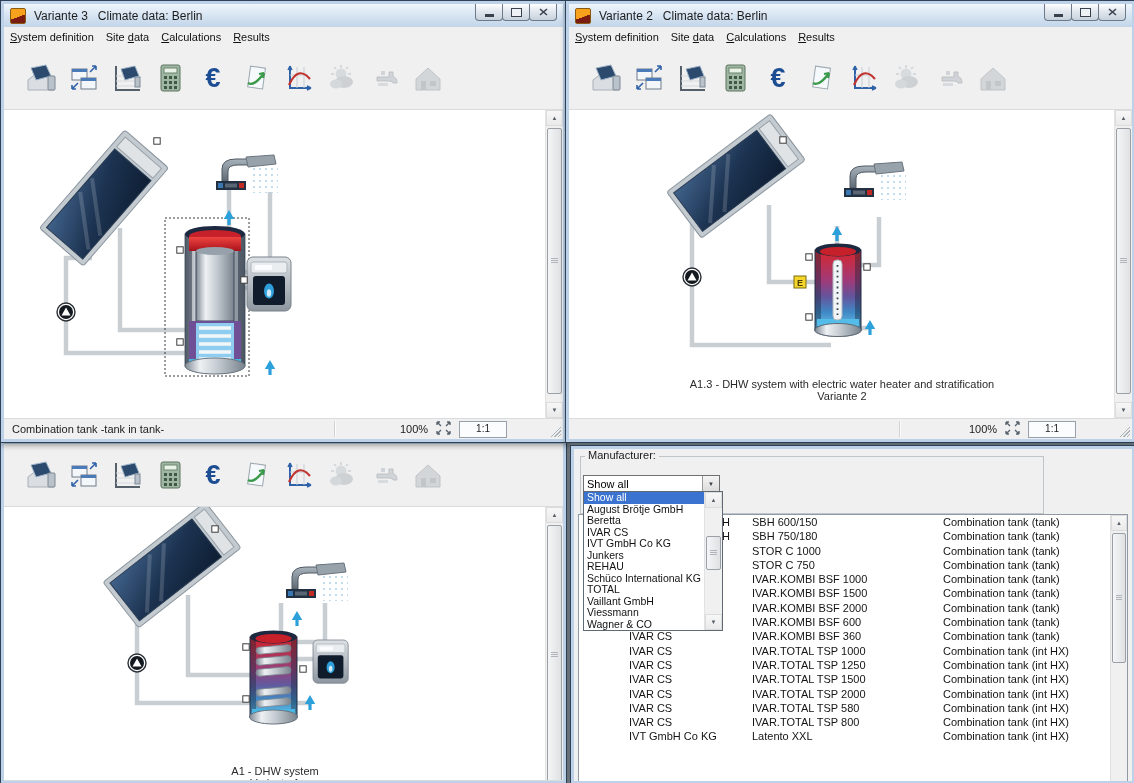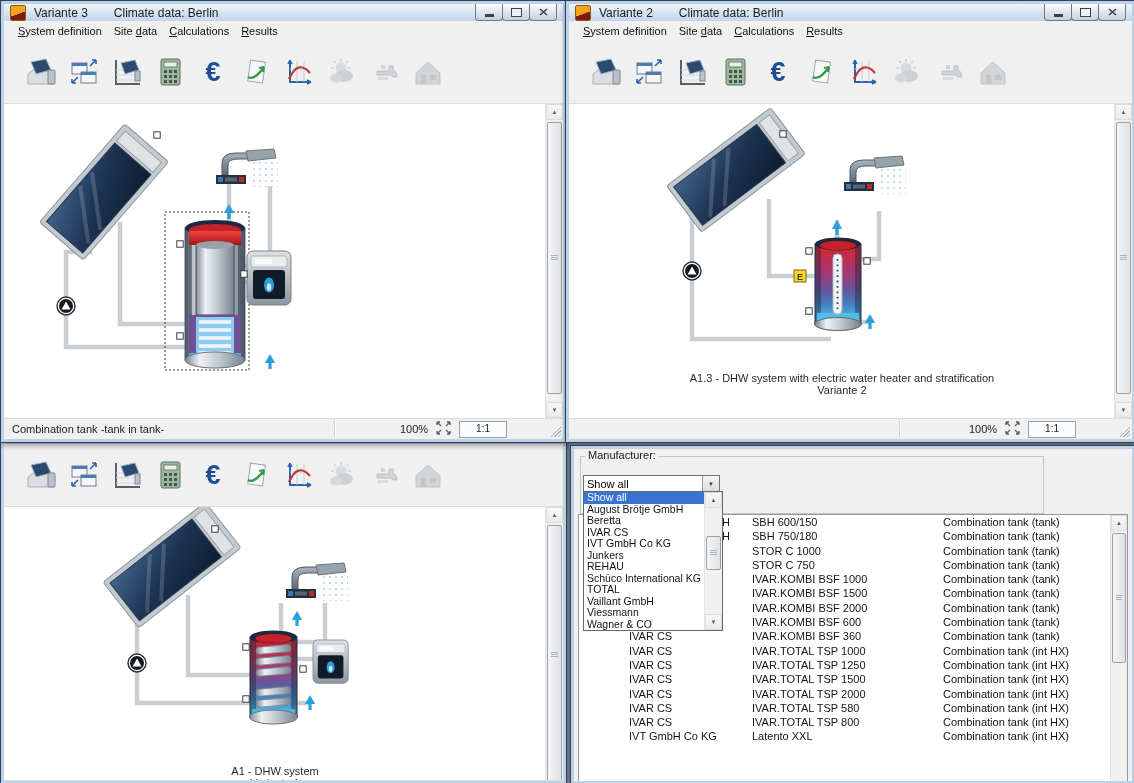--- a/index.html
+++ b/index.html
@@ -1,30 +1,30 @@
 <!DOCTYPE html>
 <html><head>
 <meta charset="utf-8">
 <style>
   html,body{margin:0;padding:0;background:#9aa5ae;font-family:"Liberation Sans",sans-serif;}
   #stage{position:relative;width:1134px;height:783px;overflow:hidden;background:#8d98a2;}
   .window{position:absolute;border:1px solid #2e4257;background:#bdd2e8;box-shadow:1px 2px 6px rgba(0,0,0,.4);}
   .win-inner{position:absolute;inset:0;border:3px solid #bdd2e8;display:flex;flex-direction:column;background:#f0f0f0;}
-  .titlebar{height:17px;background:linear-gradient(#f0f6fc,#d9e6f3 45%,#c2d5e9);display:flex;align-items:center;padding:0 6px;font-size:12px;color:#1c1c1c;position:relative;flex:0 0 auto;}
+  .titlebar{height:23px;background:linear-gradient(#f0f6fc,#d9e6f3 45%,#c2d5e9);display:flex;align-items:center;padding:0 6px;font-size:12px;color:#1c1c1c;position:relative;flex:0 0 auto;}
   .appicon{width:14px;height:14px;border-radius:2px;background:linear-gradient(160deg,#f7a21c 55%,#7a1c12 56%);border:1px solid #8a5a10;margin-right:8px;flex:0 0 auto;}
   .wtitle{white-space:nowrap;}
-  .wsub{margin-left:26px;white-space:nowrap;}
+  .wsub{margin-left:10px;white-space:nowrap;}
   .capbtns{position:absolute;top:0px;right:6px;display:flex;}
   .capbtn{width:28px;height:17px;margin-left:-1px;border:1px solid #6b7989;border-top:none;border-radius:0 0 4px 4px;background:linear-gradient(#ffffff,#e2e8ef 45%,#c8d2dc);display:flex;align-items:center;justify-content:center;box-sizing:border-box;}
   .capbtn.close-red{width:40px;background:linear-gradient(#f0a38e,#dd6a4c 40%,#bb3c20);border-color:#7e2a16;}
   .g-min{width:9px;height:3px;background:#39424c;margin-top:7px;}
   .g-max{width:9px;height:7px;border:1px solid #39424c;background:#eef2f6;}
   .g-x{stroke:#39424c;stroke-width:1.6;}
   .close-red .g-x{stroke:#fff;}
-  .menubar{height:20px;background:#f0f0f0;display:flex;align-items:center;padding-left:8px;font-size:11px;color:#111;gap:0;flex:0 0 auto;}
+  .menubar{height:20px;background:#f0f0f0;display:flex;align-items:center;font-size:11px;color:#111;gap:0;flex:0 0 auto;}
   .menu-item{padding:2px 6px;white-space:nowrap;}
   .toolbar{height:62px;background:#f0f0f0;display:flex;align-items:center;padding-left:20px;gap:9px;flex:0 0 auto;}
   .tbicon{width:34px;height:32px;display:flex;align-items:center;justify-content:center;}
   .canvas{flex:1 1 auto;background:#fff;position:relative;border-top:1px solid #d9dcdf;border-bottom:1px solid #d9dcdf;overflow:hidden;}
   .statusbar{height:20px;background:#f0f0f0;display:flex;align-items:center;font-size:11px;color:#222;position:relative;flex:0 0 auto;}
   .sb-left{width:322px;padding-left:8px;white-space:nowrap;overflow:hidden;}
   .sb-sep{width:1px;height:16px;background:#d2d2d2;box-shadow:1px 0 0 #fbfbfb;}
   .sb-right{flex:1;display:flex;align-items:center;justify-content:flex-end;gap:8px;padding-right:56px;}
   .ratio-btn{border:1px solid #98a1ab;background:#fbfcfd;padding:0 16px;height:15px;line-height:14px;font-size:10px;}
   .grip{position:absolute;right:2px;bottom:2px;width:13px;height:13px;background:

